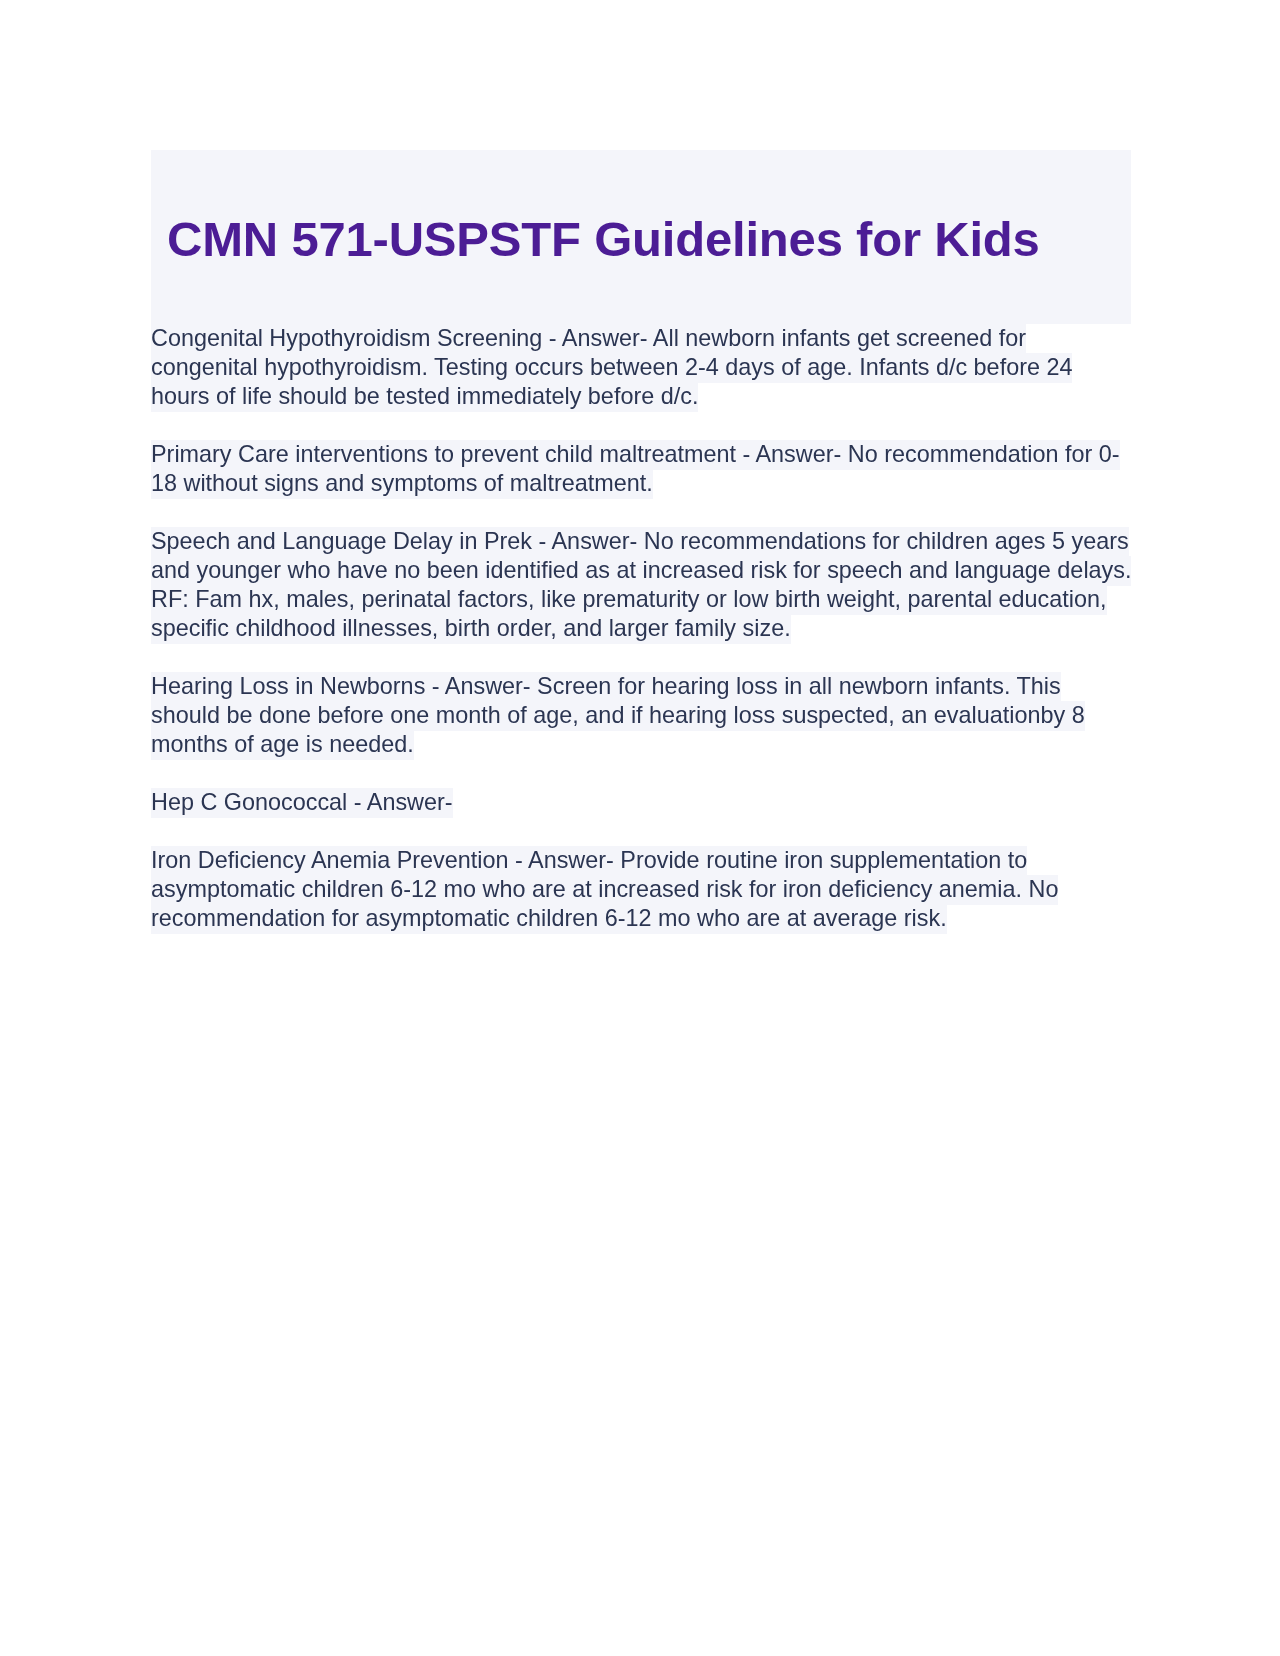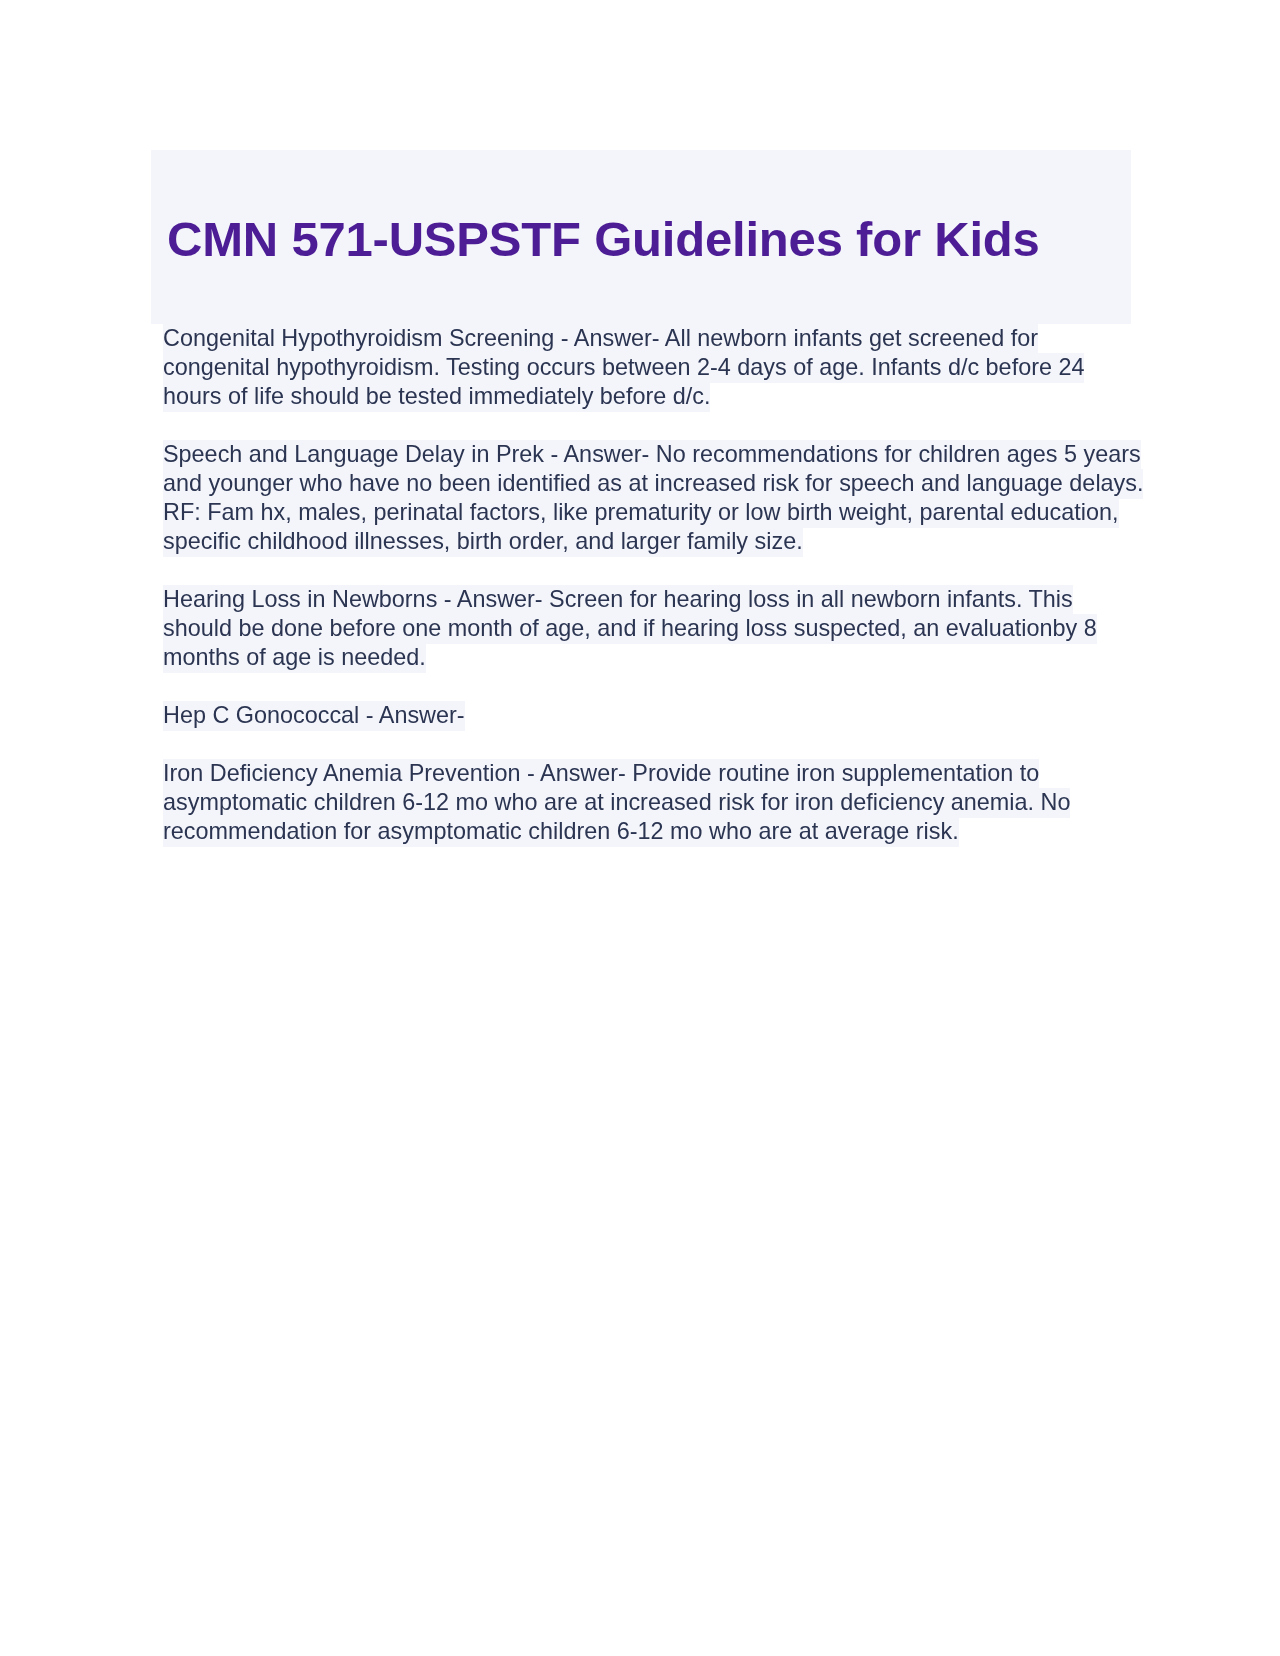--- a/index.html
+++ b/index.html
@@ -37,38 +37,39 @@
       color: #4c1d95;
       white-space: nowrap;
       letter-spacing: -0.2px;
     }
     .entries {
       margin-top: 0;
     }
     .entry {
       font-size: 23.4px;
       line-height: 29px;
-      margin: 0 0 29px 12px;
+      margin: 0 0 29px 0;
       width: 985px;
     }
     .entry span.hl {
       background: #f4f5fa;
       -webkit-box-decoration-break: clone;
       box-decoration-break: clone;
       padding: 1px 0 3px 0;
     }
   </style>
 </head>
 <body>
 
 <div class="page">
   <div class="title-box">
     <h1 class="title">CMN 571-USPSTF Guidelines for Kids</h1>
   </div>
 
   <div class="entries">
     <p class="entry"><span class="hl">Congenital Hypothyroidism Screening - Answer- All newborn infants get screened for congenital hypothyroidism. Testing occurs between 2-4 days of age. Infants d/c before 24 hours of life should be tested immediately before d/c.</span></p>
+    <p class="entry"><span class="hl">Primary Care interventions to prevent child maltreatment - Answer- No recommendation for 0-18 without signs and symptoms of maltreatment.</span></p>
     <p class="entry"><span class="hl">Speech and Language Delay in Prek - Answer- No recommendations for children ages 5 years and younger who have no been identified as at increased risk for speech and language delays. RF: Fam hx, males, perinatal factors, like prematurity or low birth weight, parental education, specific childhood illnesses, birth order, and larger family size.</span></p>
     <p class="entry"><span class="hl">Hearing Loss in Newborns - Answer- Screen for hearing loss in all newborn infants. This should be done before one month of age, and if hearing loss suspected, an evaluationby 8 months of age is needed.</span></p>
     <p class="entry"><span class="hl">Hep C Gonococcal - Answer-</span></p>
     <p class="entry"><span class="hl">Iron Deficiency Anemia Prevention - Answer- Provide routine iron supplementation to asymptomatic children 6-12 mo who are at increased risk for iron deficiency anemia. No recommendation for asymptomatic children 6-12 mo who are at average risk.</span></p>
   </div>
 </div>
 
 </body></html>

